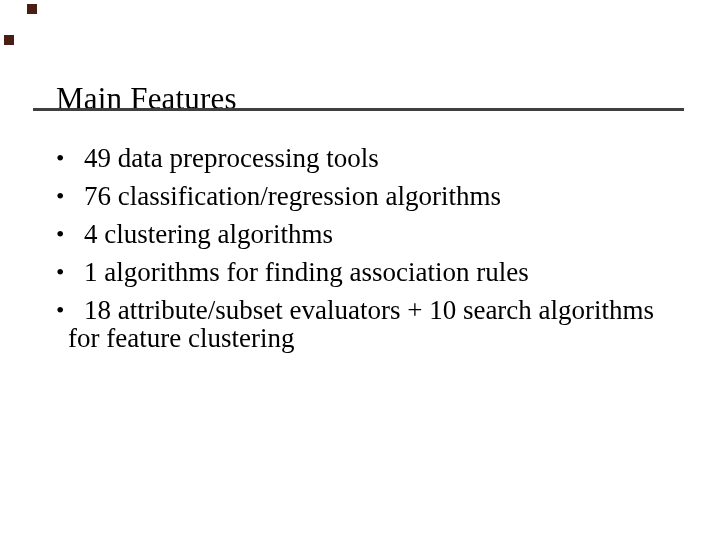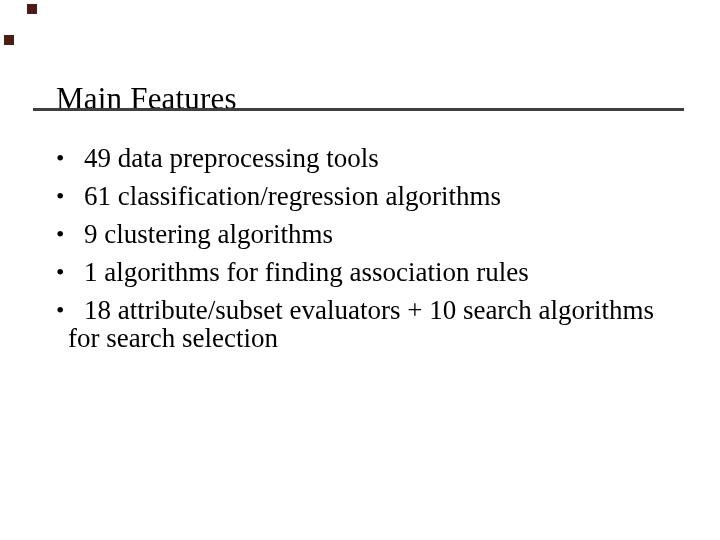--- a/index.html
+++ b/index.html
@@ -84,33 +84,33 @@
 
   <div class="bullet-list">
 
     <div class="bullet-item">
       <span class="bullet-marker">•</span>
       <span class="bullet-text">49 data preprocessing tools</span>
     </div>
 
     <div class="bullet-item">
       <span class="bullet-marker">•</span>
-      <span class="bullet-text">61 classification/regression algorithms</span>
+      <span class="bullet-text">76 classification/regression algorithms</span>
     </div>
 
     <div class="bullet-item">
       <span class="bullet-marker">•</span>
-      <span class="bullet-text">9 clustering algorithms</span>
+      <span class="bullet-text">4 clustering algorithms</span>
     </div>
 
     <div class="bullet-item">
       <span class="bullet-marker">•</span>
       <span class="bullet-text">1 algorithms for finding association rules</span>
     </div>
 
     <div class="bullet-item">
       <span class="bullet-marker">•</span>
       <span class="bullet-text">18 attribute/subset evaluators + 10 search algorithms</span>
-      <span class="bullet-text-wrap">for search selection</span>
+      <span class="bullet-text-wrap">for feature clustering</span>
     </div>
 
   </div>
 </div>
 
 </body></html>

